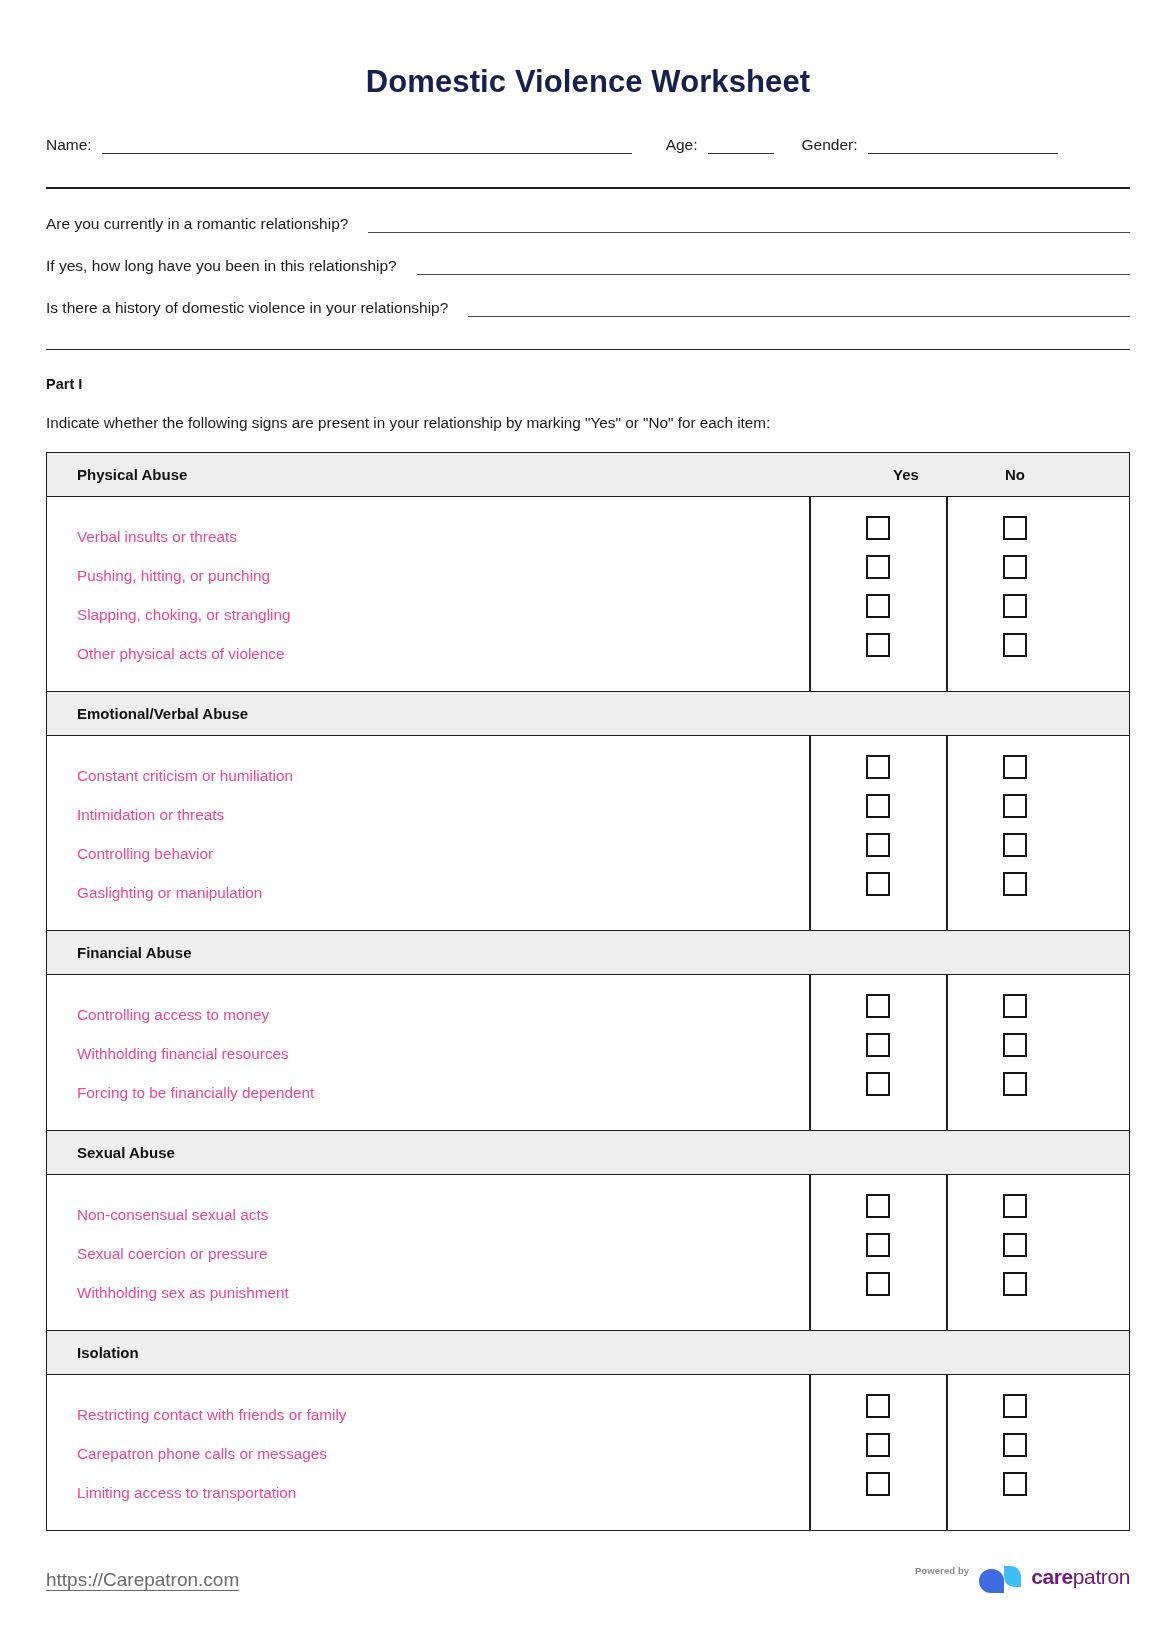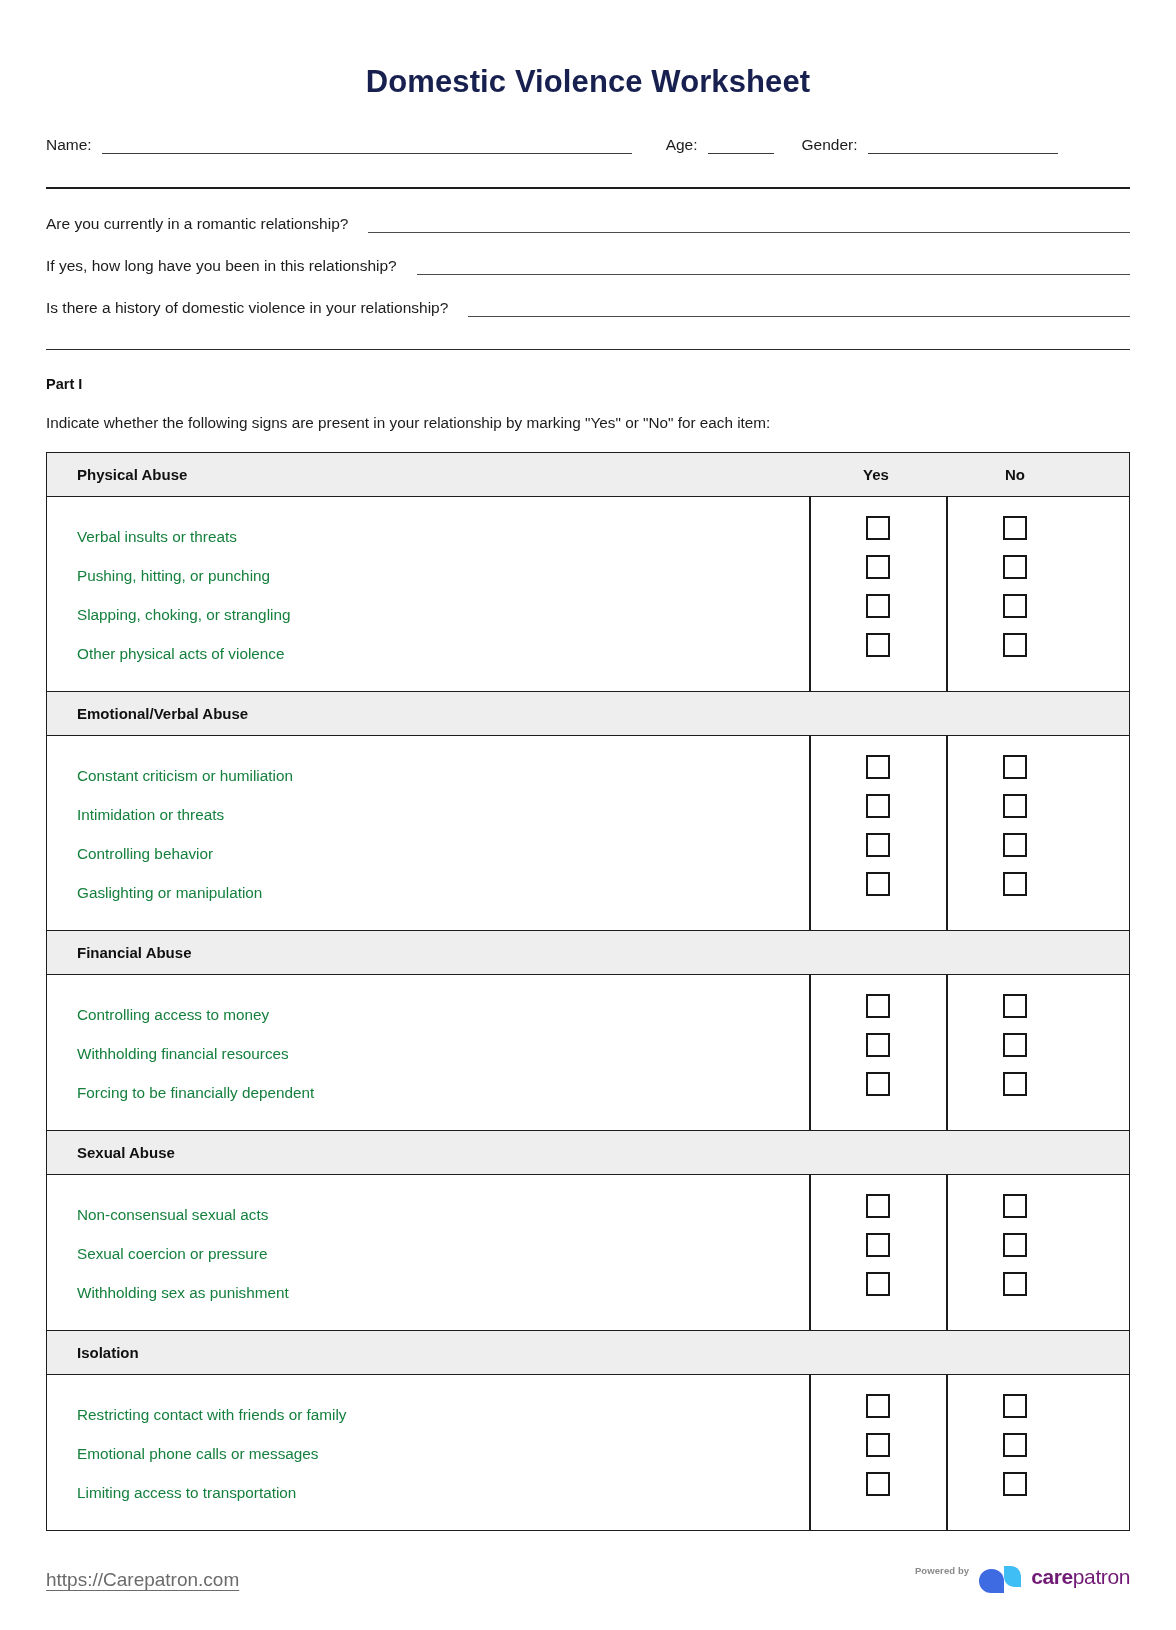--- a/index.html
+++ b/index.html
@@ -108,34 +108,34 @@
     padding-left: 30px;
     color: #111;
   }
   .hdr-yes, .hdr-no {
     position: absolute;
     font-size: 15px;
     font-weight: bold;
     color: #111;
     text-align: center;
   }
-  .hdr-yes { left: 762px; width: 134px; }
+  .hdr-yes { left: 792px; width: 134px; }
   .hdr-no  { left: 901px; width: 134px; }
 
   .cat-body {
     position: relative;
     border-bottom: 1.8px solid #1d1d1d;
   }
   .cat-body.last { border-bottom: none; }
   .items {
     padding: 20px 0 18px 30px;
   }
   .item {
     font-size: 15.3px;
-    color: #15803d;
+    color: #ec4899;
     height: 39px;
     line-height: 39px;
   }
 
   
   .vsep {
     position: absolute;
     top: 0; bottom: 0;
     width: 1.6px;
     background: #1d1d1d;
@@ -399,21 +399,21 @@
     </div>
 
     <div class="cat-header">
       <span class="cat-name">Isolation</span>
     </div>
     <div class="cat-body last">
       <div class="vsep vsep-1"></div>
       <div class="vsep vsep-2"></div>
       <div class="items">
         <div class="item">Restricting contact with friends or family</div>
-        <div class="item">Emotional phone calls or messages</div>
+        <div class="item">Carepatron phone calls or messages</div>
         <div class="item">Limiting access to transportation</div>
       </div>
       <div class="cbcol cbcol-yes">
         <div class="cbrow">
             <span class="cbox"></span>
           </div>
         <div class="cbrow">
             <span class="cbox"></span>
           </div>
         <div class="cbrow">

